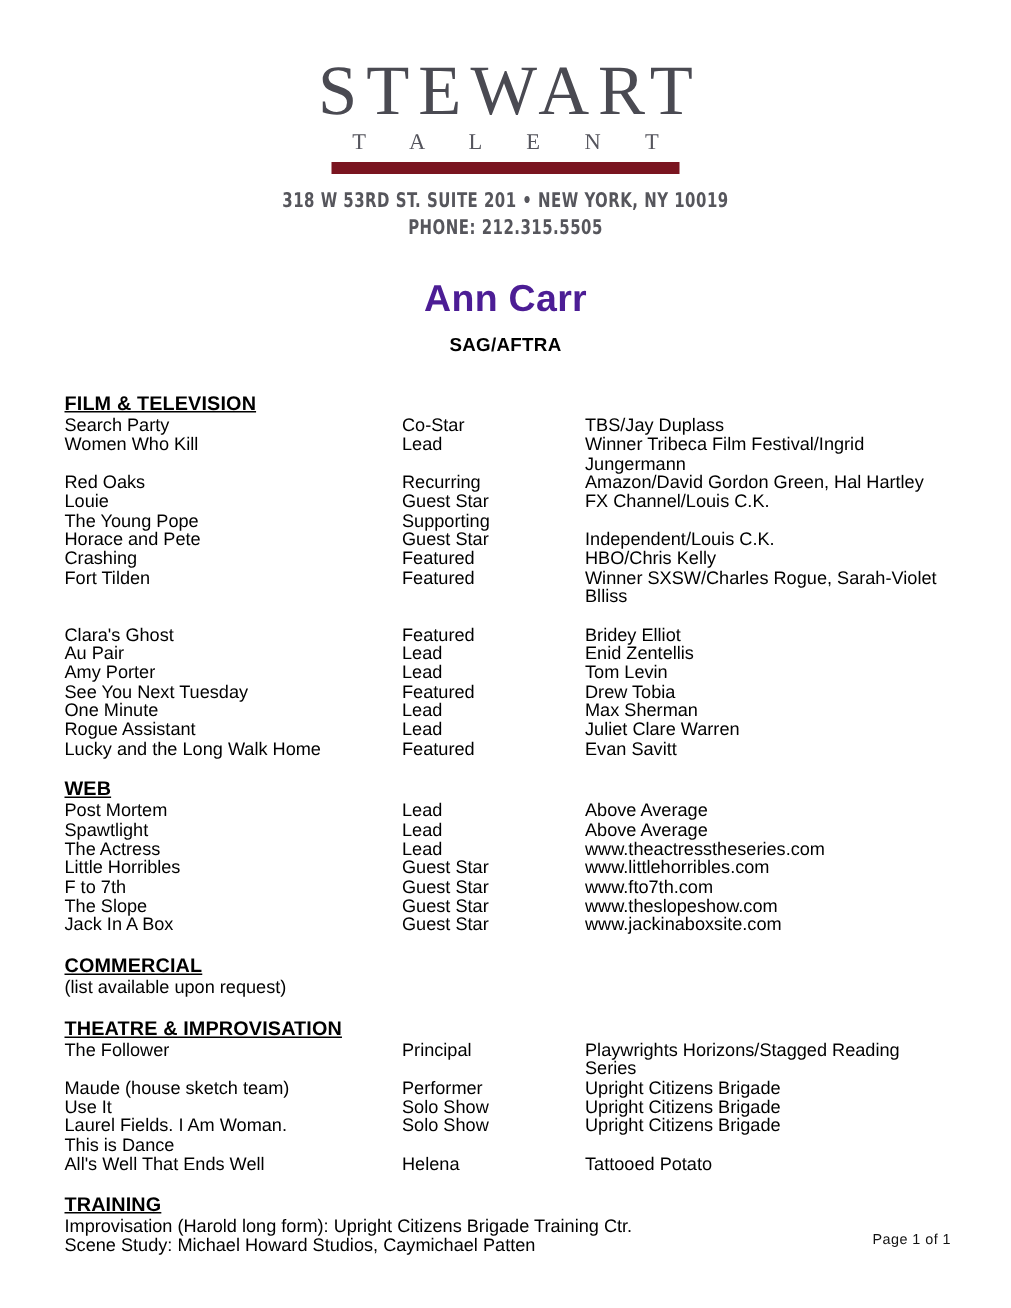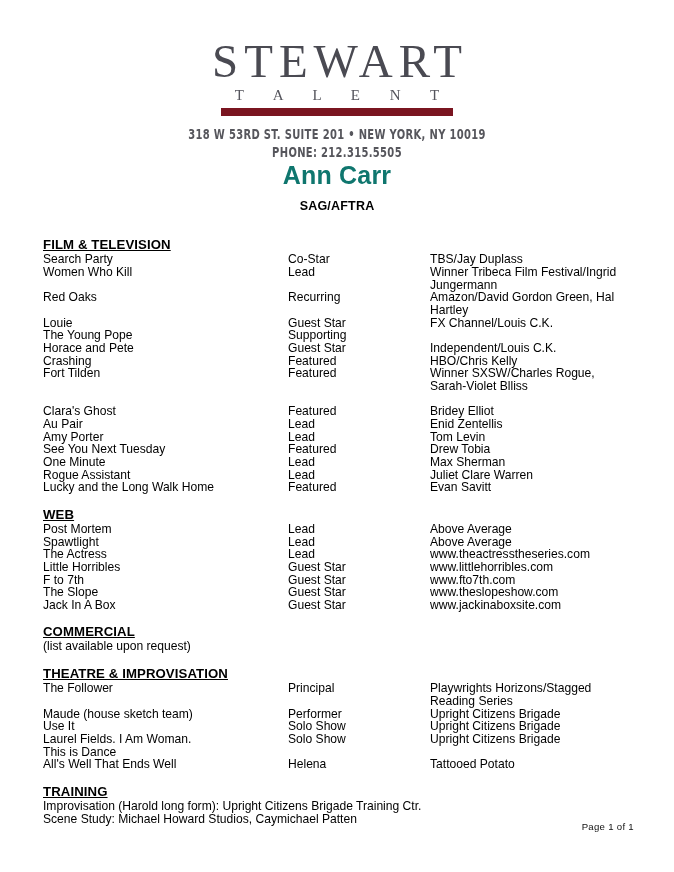--- a/index.html
+++ b/index.html
@@ -58,21 +58,22 @@
   }
   .address-block {
     margin-top: 9px;
   }
 
   
   .actor-name {
     text-align: center;
     font-size: 25px;
     font-weight: bold;
-    color: #0f766e;
+    color: #4c1d95;
+    margin-top: 24px;
     letter-spacing: 0.2px;
   }
   .union {
     text-align: center;
     font-size: 12.5px;
     font-weight: bold;
     margin-top: 9px;
     letter-spacing: 0.2px;
   }
 
@@ -96,21 +97,20 @@
     display: inline-block;
   }
   .section-gap {
     height: 13px;
   }
   .row {
     display: flex;
     align-items: flex-start;
     line-height: 12.65px;
     min-height: 12.65px;
-    gap: 20px;
   }
   .col-title {
     width: 225px;
     flex: 0 0 225px;
     padding-right: 4px;
     box-sizing: border-box;
   }
   .col-role {
     width: 122px;
     flex: 0 0 122px;

